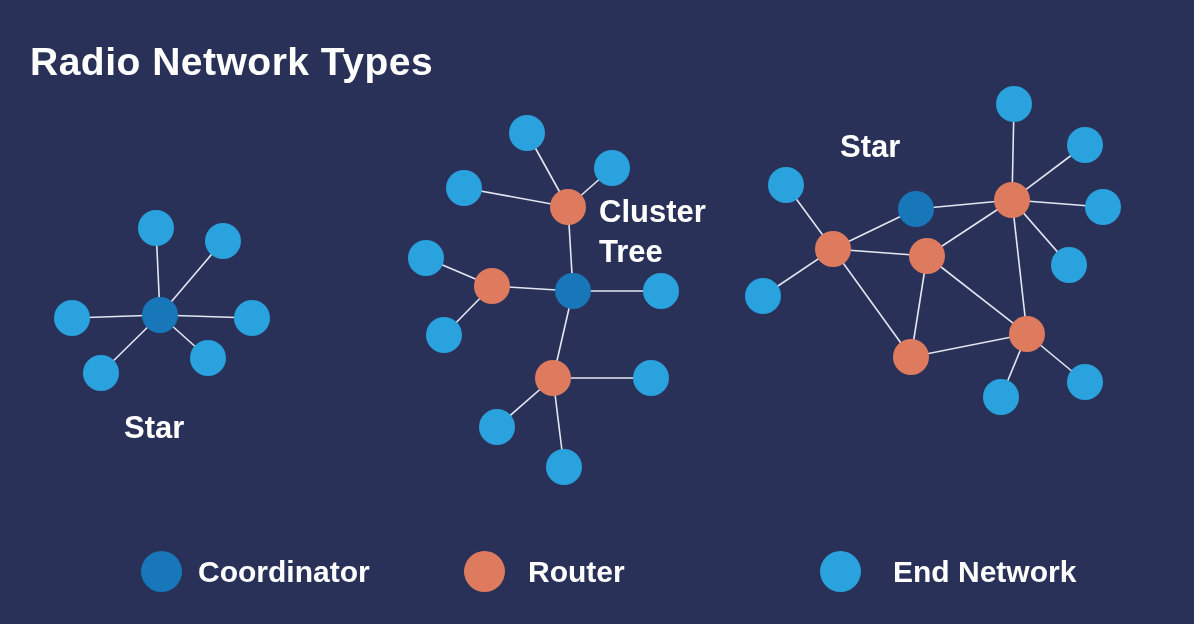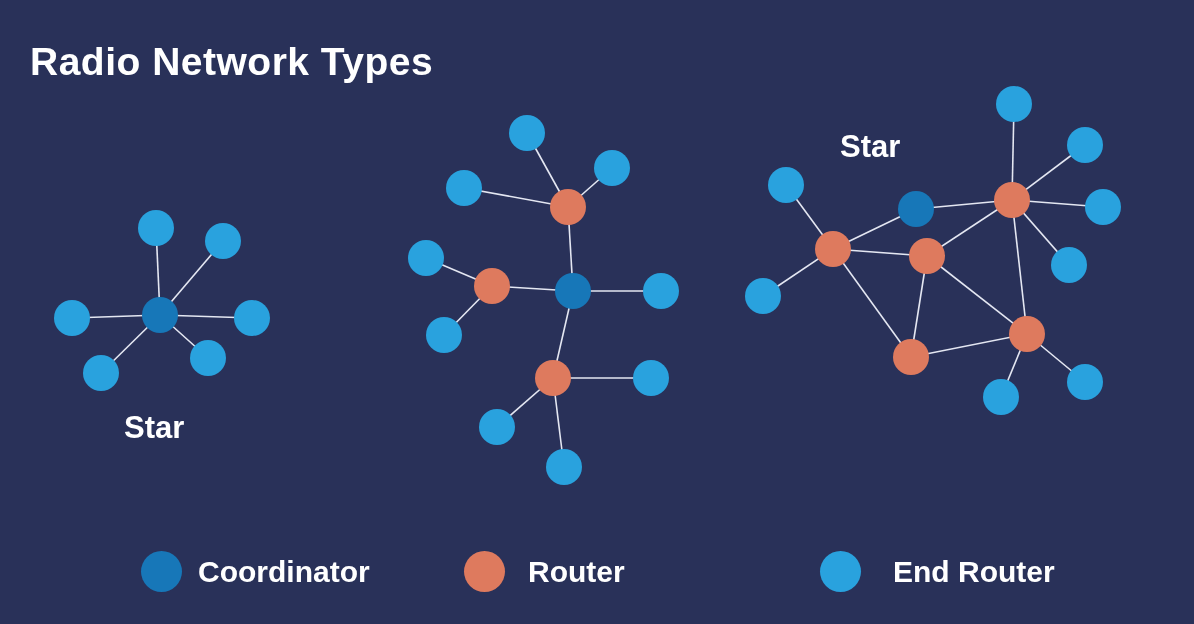--- a/index.html
+++ b/index.html
@@ -155,34 +155,36 @@
         <circle cx="1103" cy="207" r="18" fill="#29A2DE"></circle>
         <circle cx="1069" cy="265" r="18" fill="#29A2DE"></circle>
         <circle cx="763" cy="296" r="18" fill="#29A2DE"></circle>
         <circle cx="1001" cy="397" r="18" fill="#29A2DE"></circle>
         <circle cx="1085" cy="382" r="18" fill="#29A2DE"></circle>
       </g>
     </svg>
 
   <div class="net-label star" style="color: rgb(255, 255, 255);">Star</div>
 
+  <div class="net-label cluster" style="color: rgb(255, 255, 255);">Cluster
+Tree</div>
 
   <div class="net-label mesh" style="color: rgb(255, 255, 255);">Star</div>
 
   <div class="legend">
 
     <div class="legend-item coordinator">
       <span class="legend-dot" style="background: rgb(23, 119, 184); width: 41px; height: 41px;"></span>
       <span class="legend-label" style="color: rgb(255, 255, 255);">Coordinator</span>
     </div>
 
     <div class="legend-item router">
       <span class="legend-dot" style="background: rgb(222, 122, 94); width: 41px; height: 41px;"></span>
       <span class="legend-label" style="color: rgb(255, 255, 255);">Router</span>
     </div>
 
     <div class="legend-item end-devices">
       <span class="legend-dot" style="background: rgb(41, 162, 222); width: 41px; height: 41px;"></span>
-      <span class="legend-label" style="color: rgb(255, 255, 255);">End Router</span>
+      <span class="legend-label" style="color: rgb(255, 255, 255);">End Network</span>
     </div>
 
   </div>
 </div>
 
 </body></html>

